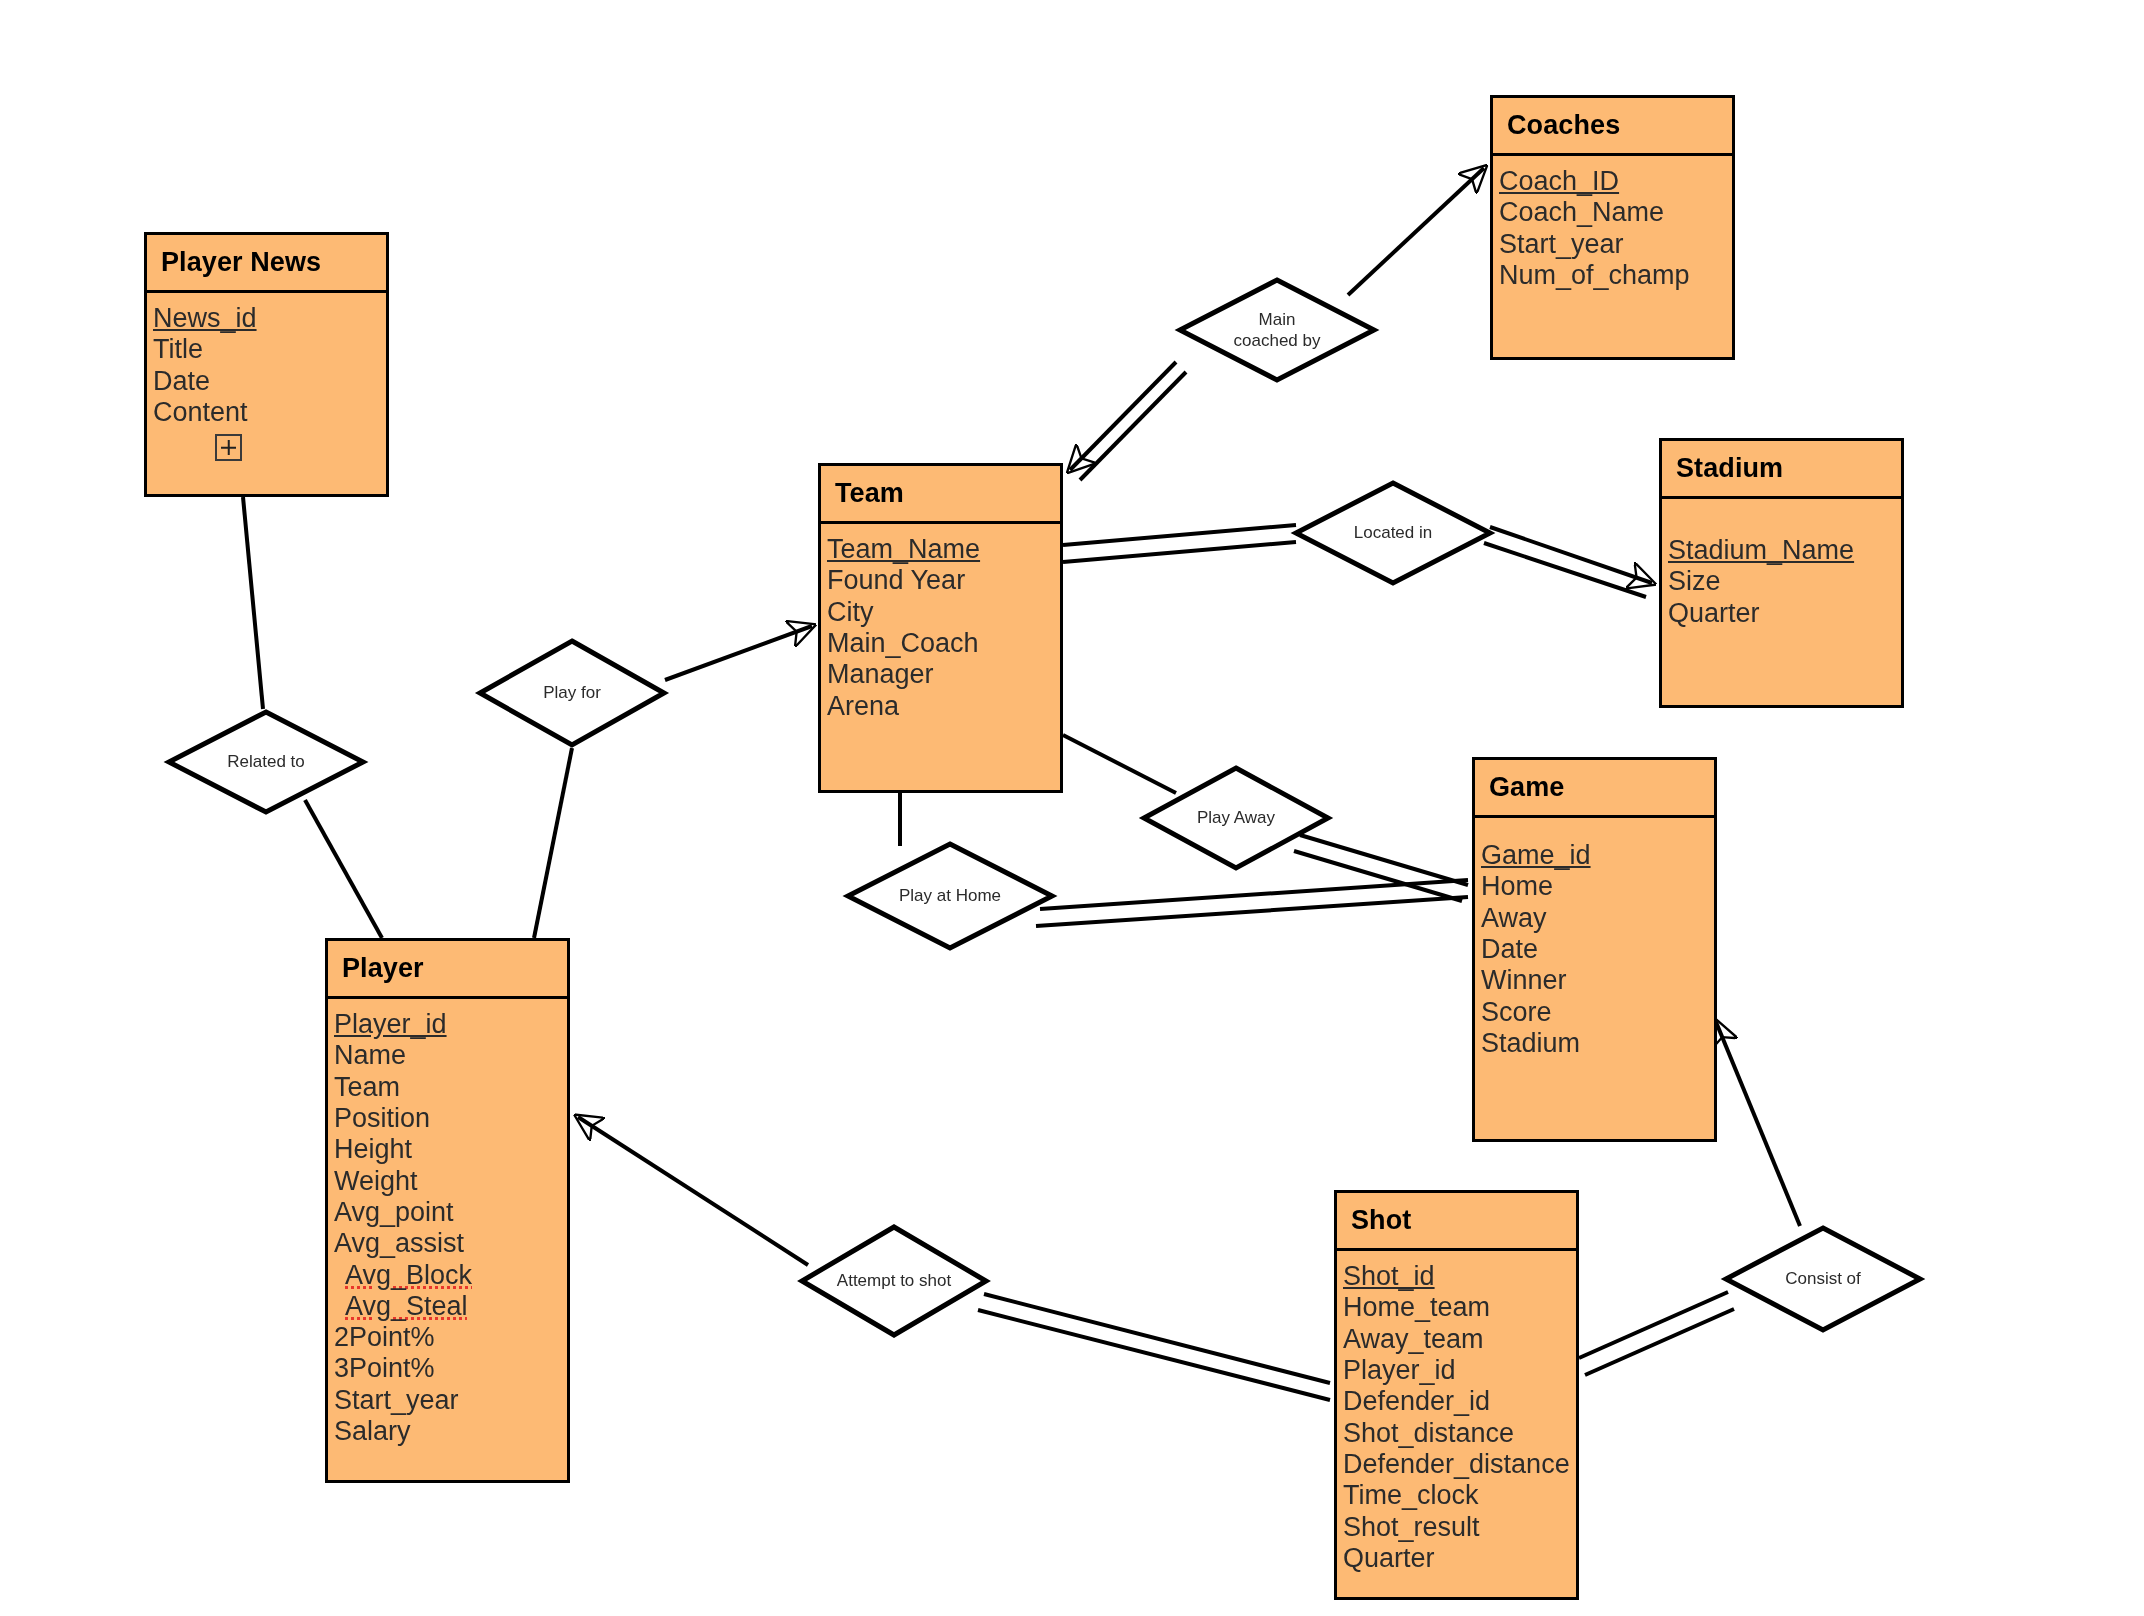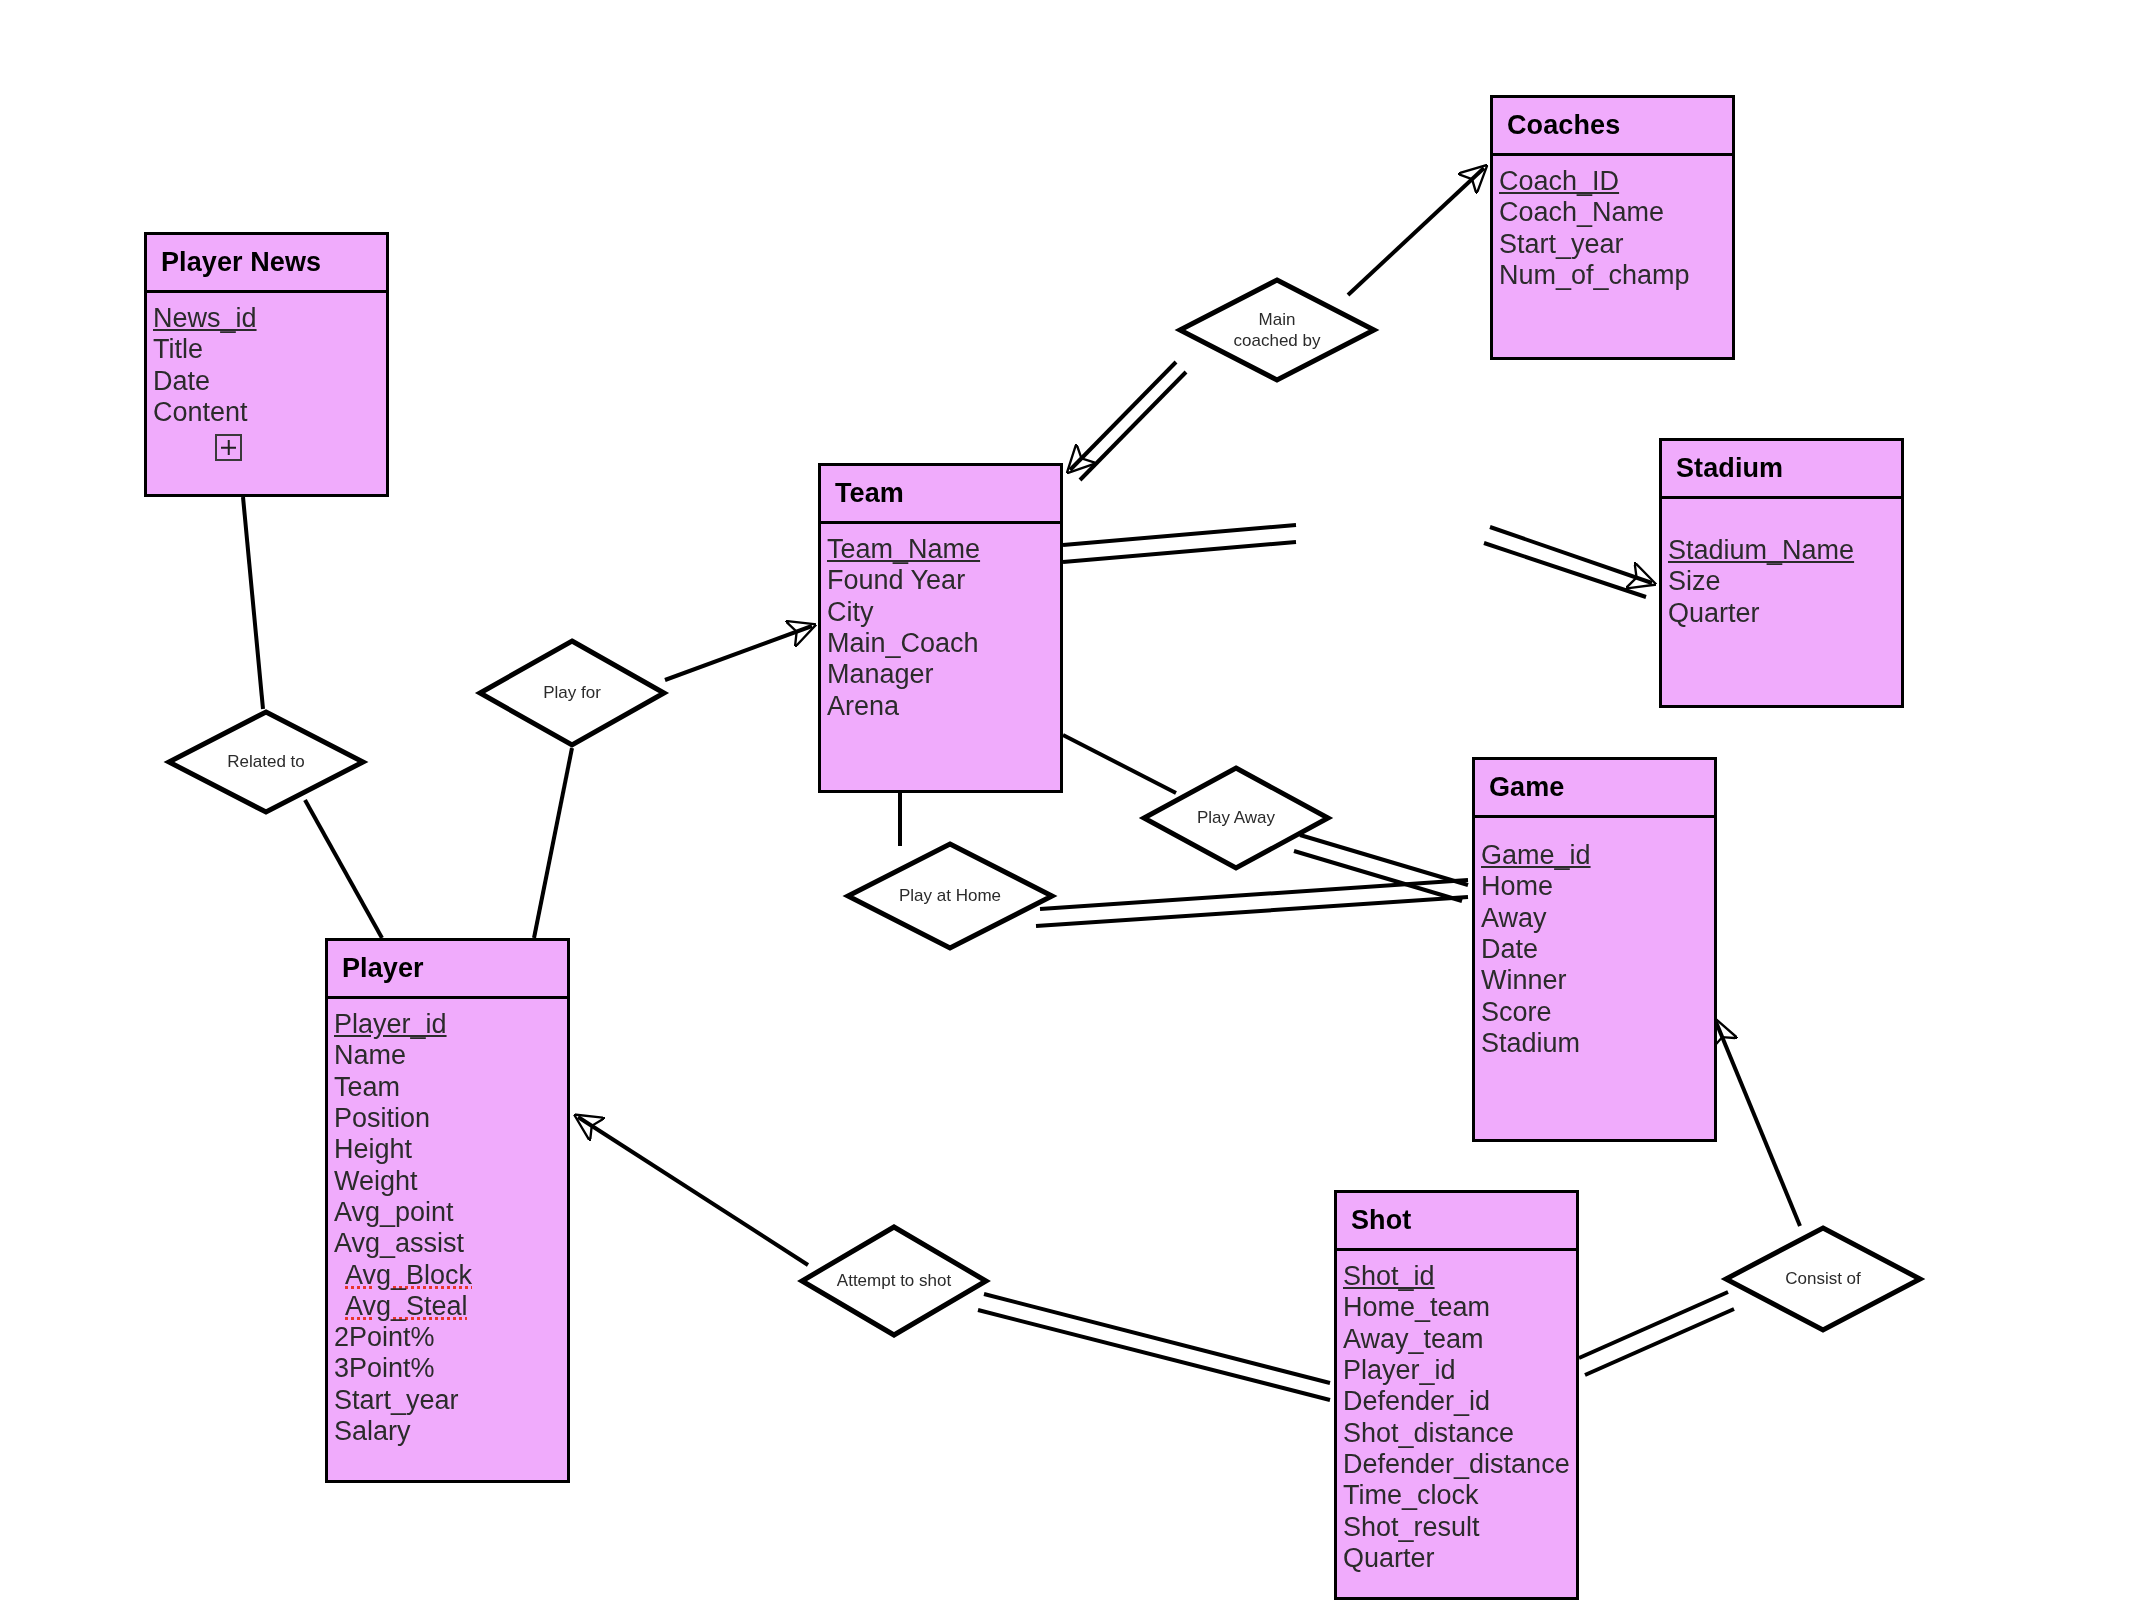--- a/index.html
+++ b/index.html
@@ -15,21 +15,21 @@
     position: relative;
     width: 2144px;
     height: 1616px;
     background: #ffffff;
     overflow: hidden;
   }
   
   .entity {
     position: absolute;
     box-sizing: border-box;
-    background: #f0abfc;
+    background: #fdba74;
     border: 3px solid #000000;
     z-index: 5;
   }
   .entity-title {
     box-sizing: border-box;
     border-bottom: 3px solid #000000;
     font-weight: bold;
     font-size: 27px;
     line-height: 1;
     padding: 14px 14px 14px 14px;
@@ -259,20 +259,26 @@
   </div>
 
   <div class="diamond" style="left:1177px; top:277px; width:200px; height:106px;">
     <svg width="200" height="106" viewBox="0 0 200 106">
       <polygon points="100,3 197,53 100,103 3,53" fill="#ffffff" stroke="#000000" stroke-width="5"></polygon>
     </svg>
     <div class="dlabel" style="white-space: pre-line;">Main
 coached by</div>
   </div>
 
+  <div class="diamond" style="left:1293px; top:480px; width:200px; height:106px;">
+    <svg width="200" height="106" viewBox="0 0 200 106">
+      <polygon points="100,3 197,53 100,103 3,53" fill="#ffffff" stroke="#000000" stroke-width="5"></polygon>
+    </svg>
+    <div class="dlabel">Located in</div>
+  </div>
 
   <div class="diamond" style="left:477px; top:638px; width:190px; height:110px;">
     <svg width="190" height="110" viewBox="0 0 190 110">
       <polygon points="95,3 187,55 95,107 3,55" fill="#ffffff" stroke="#000000" stroke-width="5"></polygon>
     </svg>
     <div class="dlabel">Play for</div>
   </div>
 
   <div class="diamond" style="left:1141px; top:765px; width:190px; height:106px;">
     <svg width="190" height="106" viewBox="0 0 190 106">

